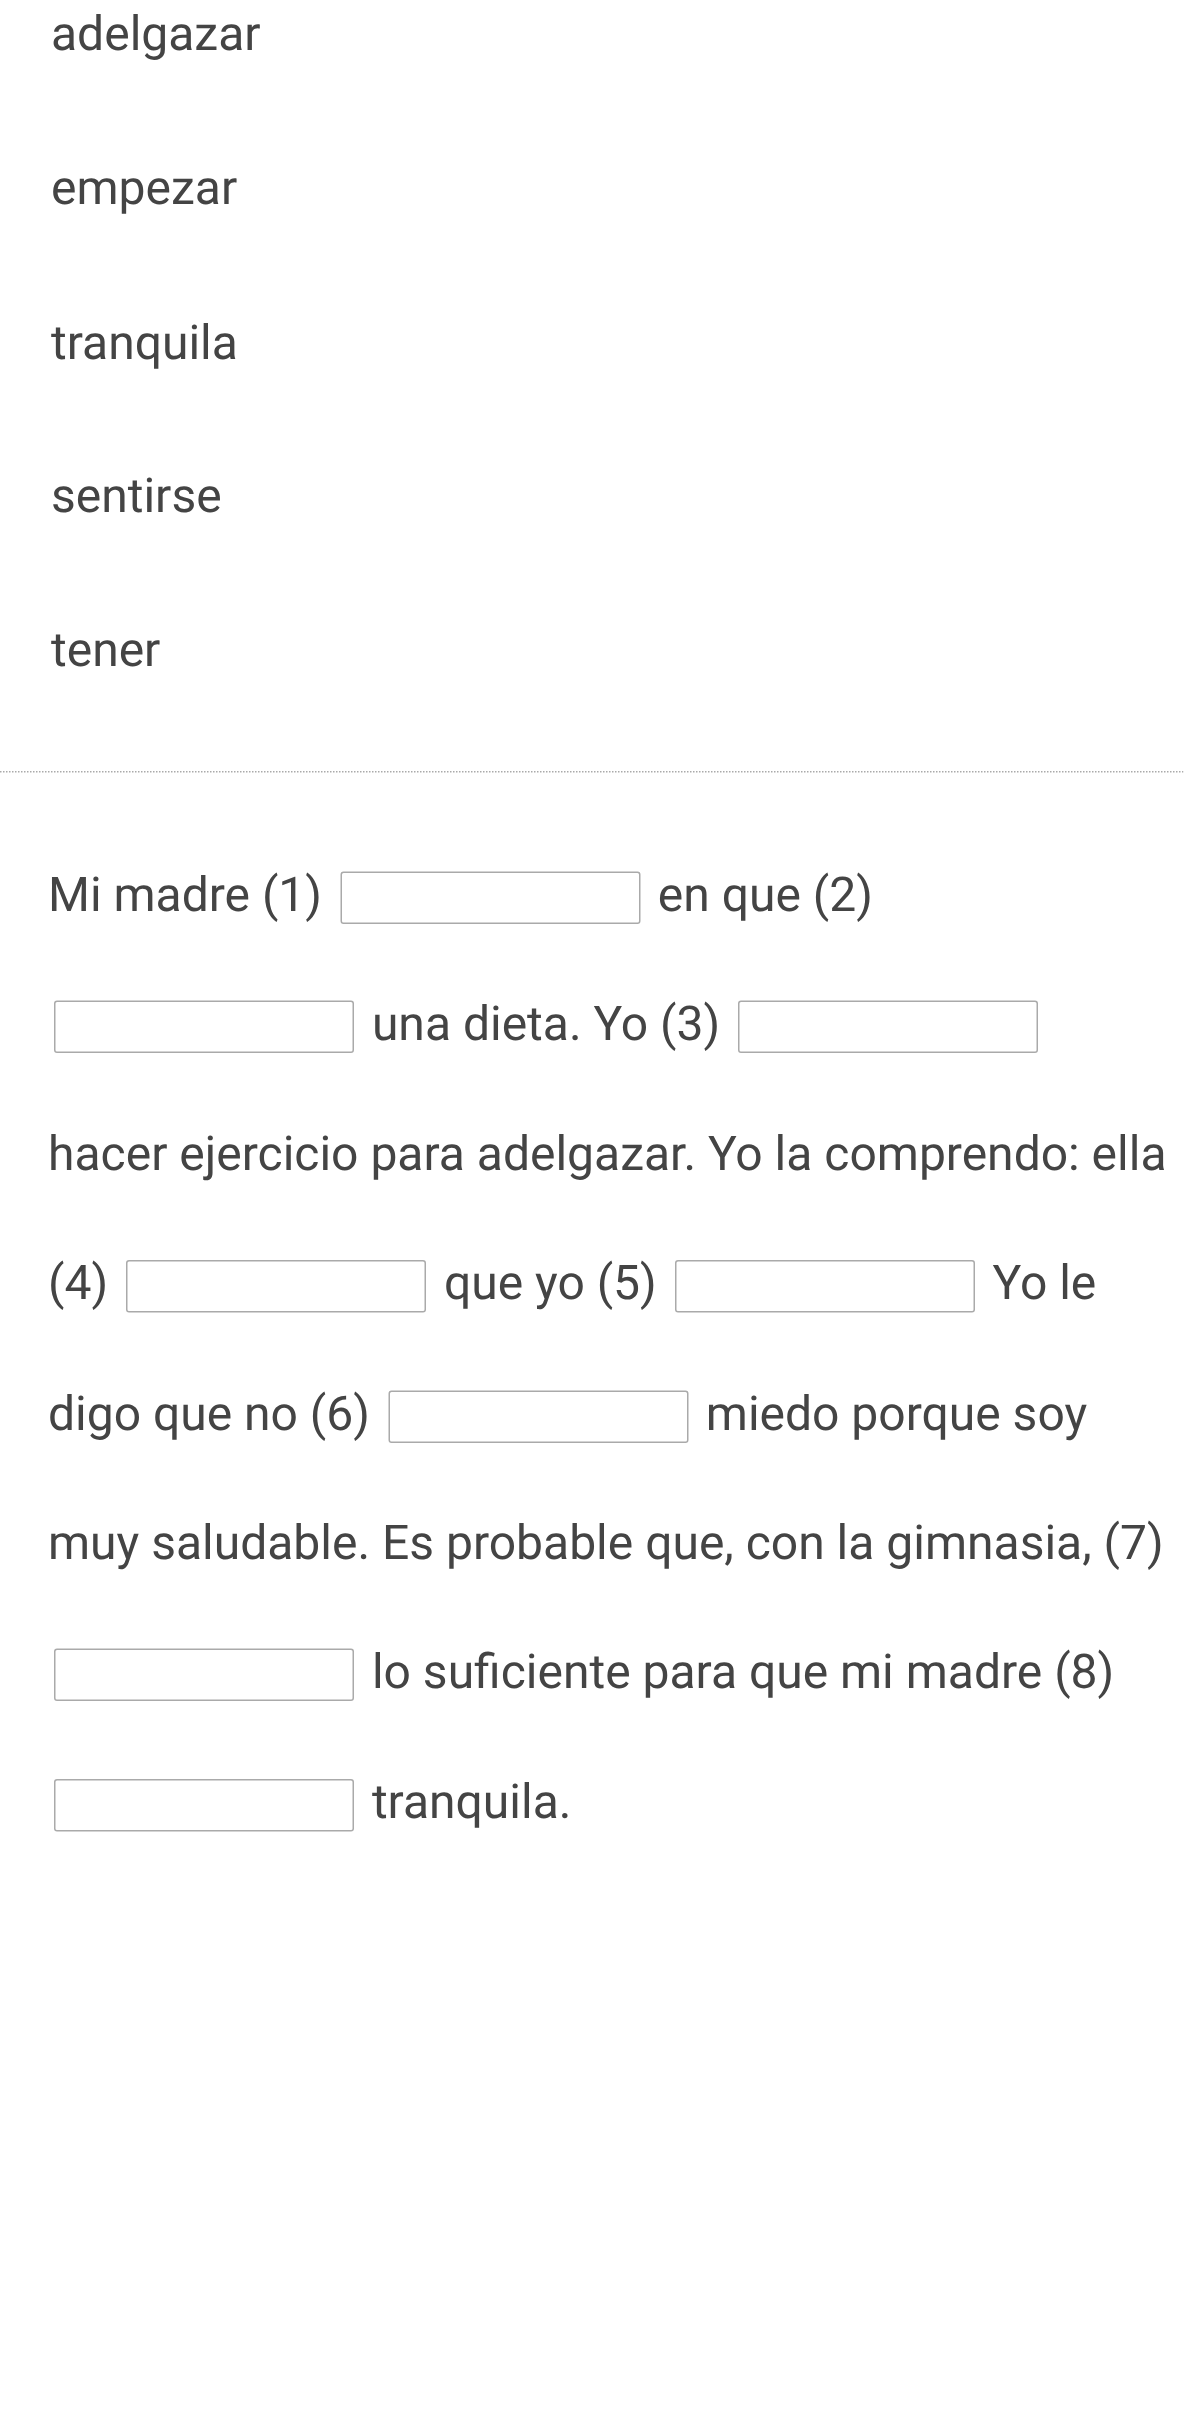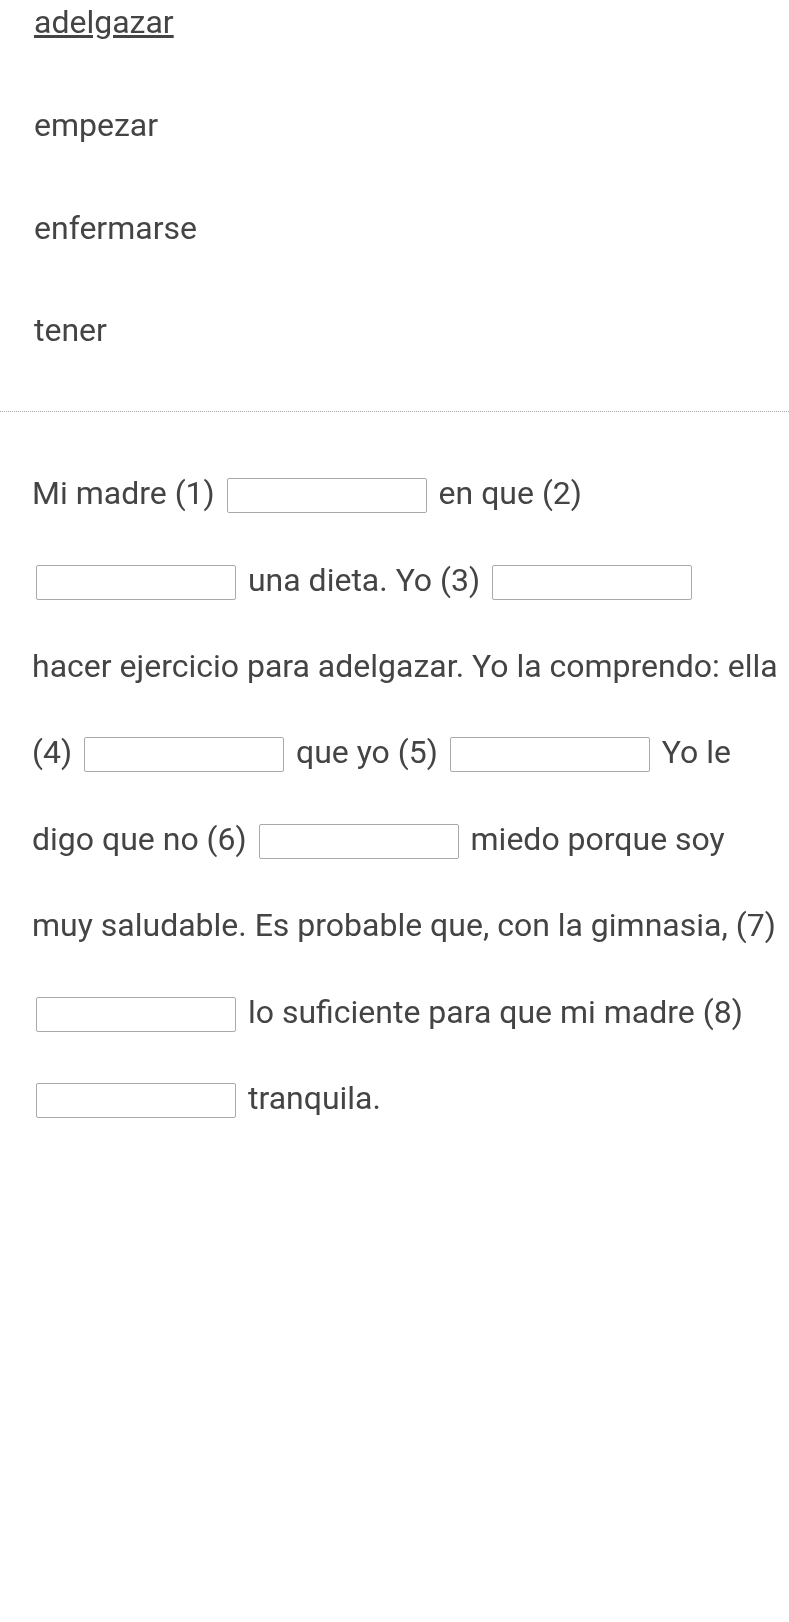--- a/index.html
+++ b/index.html
@@ -17,21 +17,20 @@
     }
     .word-list {
       padding: 0 34px;
     }
     .word-item {
       margin-bottom: 58px;
       font-weight: 400;
     }
     .word-item:first-child {
       margin-top: 0;
-      text-decoration: underline;
     }
     .divider {
       border: none;
       border-top: 1px dotted #aaa;
       margin: 30px 0 38px 0;
     }
     .exercise-text {
       padding: 0 10px;
       line-height: 2.7;
       font-weight: 400;
@@ -49,21 +48,22 @@
       vertical-align: middle;
       margin: 0 4px;
     }
   </style>
 </head>
 <body>
 
 <div class="word-list">
   <div class="word-item">adelgazar</div>
   <div class="word-item">empezar</div>
-  <div class="word-item">enfermarse</div>
+  <div class="word-item">tranquila</div>
+  <div class="word-item">sentirse</div>
   <div class="word-item">tener</div>
 </div>
 
 <hr class="divider">
 
 <div class="exercise-text">
   <span>Mi madre (1) </span>
   <input type="text" class="fill-input" value="" style="">
   <span>en que (2) </span>
   <input type="text" class="fill-input" value="" style="">

